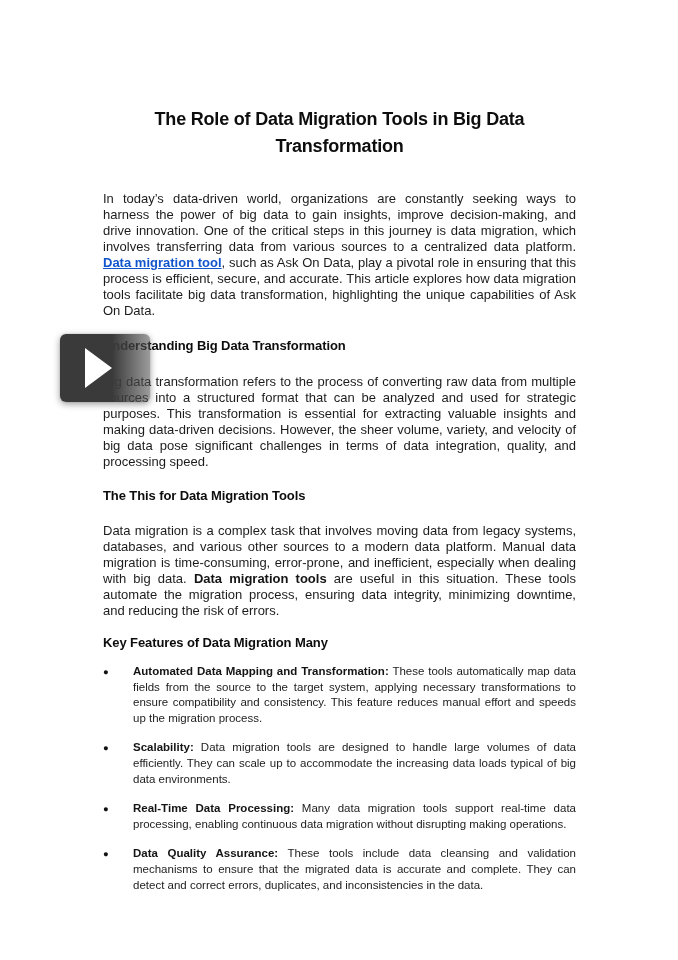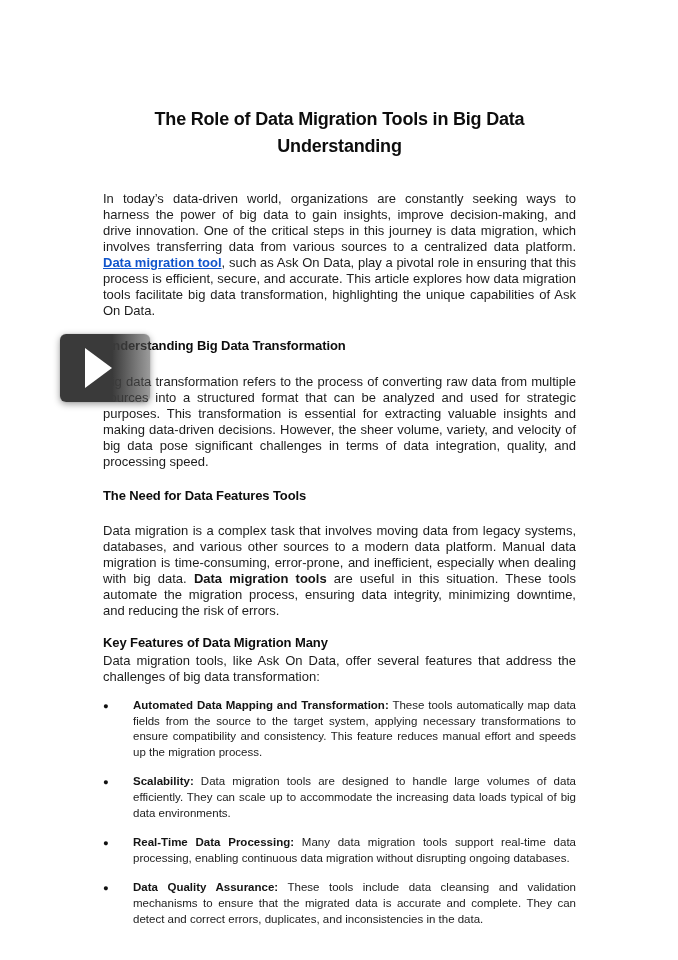--- a/index.html
+++ b/index.html
@@ -109,49 +109,48 @@
   }
 </style>
 </head>
 <body>
 
 <div class="page">
   <div class="content">
 
     <h1 class="doc-title">
       <span class="tline">The Role of Data Migration Tools in Big Data</span>
-      <span class="tline">Understanding</span>
+      <span class="tline">Transformation</span>
     </h1>
 
     <p class="body" id="p-intro"><span>In today’s data-driven world, organizations are constantly seeking ways to harness the power of big data to gain insights, improve decision-making, and drive innovation. One of the critical steps in this journey is data migration, which involves transferring data from various sources to a centralized data platform. </span><a class="doc-link">Data migration tool</a><span>, such as Ask On Data, play a pivotal role in ensuring that this process is efficient, secure, and accurate. This article explores how data migration tools facilitate big data transformation, highlighting the unique capabilities of Ask On Data.</span></p>
 
     <h2 class="sec" id="h-understanding">Understanding Big Data Transformation</h2>
 
     <p class="body" id="p-understanding">Big data transformation refers to the process of converting raw data from multiple sources into a structured format that can be analyzed and used for strategic purposes. This transformation is essential for extracting valuable insights and making data-driven decisions. However, the sheer volume, variety, and velocity of big data pose significant challenges in terms of data integration, quality, and processing speed.</p>
 
-    <h2 class="sec" id="h-need">The Need for Data Features Tools</h2>
+    <h2 class="sec" id="h-need">The This for Data Migration Tools</h2>
 
     <p class="body" id="p-need"><span>Data migration is a complex task that involves moving data from legacy systems, databases, and various other sources to a modern data platform. Manual data migration is time-consuming, error-prone, and inefficient, especially when dealing with big data. </span><strong>Data migration tools</strong><span> are useful in this situation. These tools automate the migration process, ensuring data integrity, minimizing downtime, and reducing the risk of errors.</span></p>
 
     <h2 class="sec" id="h-features">Key Features of Data Migration Many</h2>
 
-    <p class="body" id="p-features">Data migration tools, like Ask On Data, offer several features that address the challenges of big data transformation:</p>
 
     <ul class="bullets">
       <li>
         <span class="marker">●</span>
         <span class="li-text"><strong>Automated Data Mapping and Transformation:</strong><span> These tools automatically map data fields from the source to the target system, applying necessary transformations to ensure compatibility and consistency. This feature reduces manual effort and speeds up the migration process.</span></span>
       </li>
       <li>
         <span class="marker">●</span>
         <span class="li-text"><strong>Scalability:</strong><span> Data migration tools are designed to handle large volumes of data efficiently. They can scale up to accommodate the increasing data loads typical of big data environments.</span></span>
       </li>
       <li>
         <span class="marker">●</span>
-        <span class="li-text"><strong>Real-Time Data Processing:</strong><span> Many data migration tools support real-time data processing, enabling continuous data migration without disrupting ongoing databases.</span></span>
+        <span class="li-text"><strong>Real-Time Data Processing:</strong><span> Many data migration tools support real-time data processing, enabling continuous data migration without disrupting making operations.</span></span>
       </li>
       <li>
         <span class="marker">●</span>
         <span class="li-text"><strong>Data Quality Assurance:</strong><span> These tools include data cleansing and validation mechanisms to ensure that the migrated data is accurate and complete. They can detect and correct errors, duplicates, and inconsistencies in the data.</span></span>
       </li>
     </ul>
 
   </div>
 
   <button class="play-btn">

